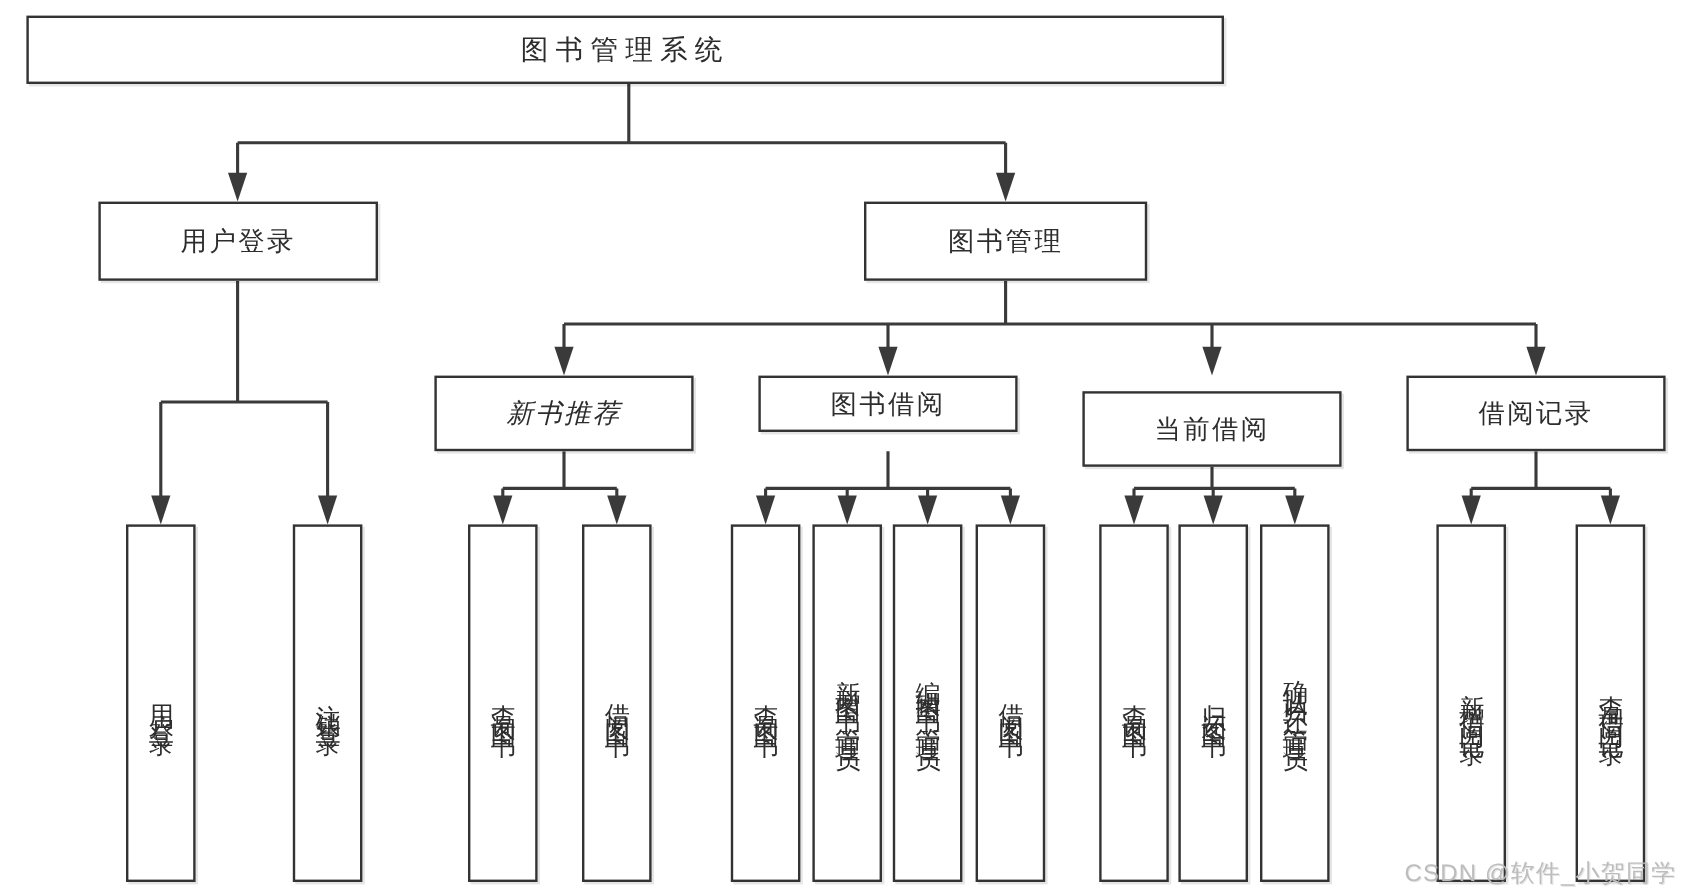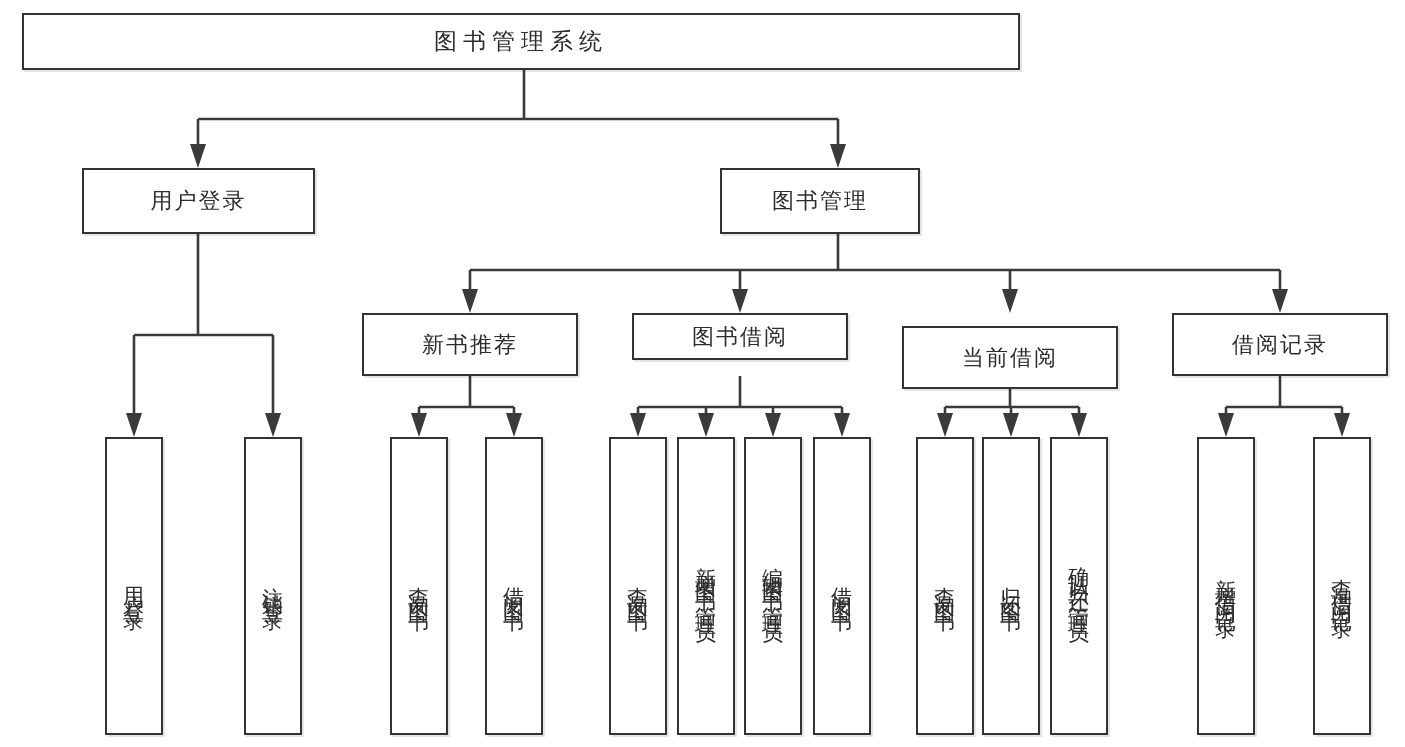--- a/index.html
+++ b/index.html
@@ -113,25 +113,25 @@
     </g>
   </svg>
 
   <div class="node root-node" style="left:22px; top:13px; width:998px; height:57px;">
     <span>图书管理系统</span>
   </div>
 
   <div class="node h-node" style="left:82px; top:168px; width:233px; height:66px;">
     <span>用户登录</span>
   </div>
-  <div class="node h-node" style="left:720px; top:168px; width:200px; height:66px;">
+  <div class="node h-node" style="left:720px; top:168px; width:236px; height:66px;">
     <span>图书管理</span>
   </div>
 
-  <div class="node h-node" style="left:362px; top:313px; width:216px; height:63px;">
+  <div class="node h-node" style="left:362px; top:313px; width:216px; height:63px;font-style:italic;">
     <span>新书推荐</span>
   </div>
   <div class="node h-node" style="left:632px; top:313px; width:216px; height:47px;">
     <span>图书借阅</span>
   </div>
   <div class="node h-node" style="left:902px; top:326px; width:216px; height:63px;">
     <span>当前借阅</span>
   </div>
   <div class="node h-node" style="left:1172px; top:313px; width:216px; height:63px;">
     <span>借阅记录</span>
@@ -174,14 +174,15 @@
     <span class="v-text">确认归还（管理员）</span>
   </div>
 
   <div class="node v-node" style="left:1197px; top:437px; width:58px; height:298px;">
     <span class="v-text">新增借阅记录</span>
   </div>
   <div class="node v-node" style="left:1313px; top:437px; width:58px; height:298px;">
     <span class="v-text">查询借阅记录</span>
   </div>
 
+  <div class="watermark">CSDN @软件_小贺同学</div>
 
 </div>
 
 </body></html>

